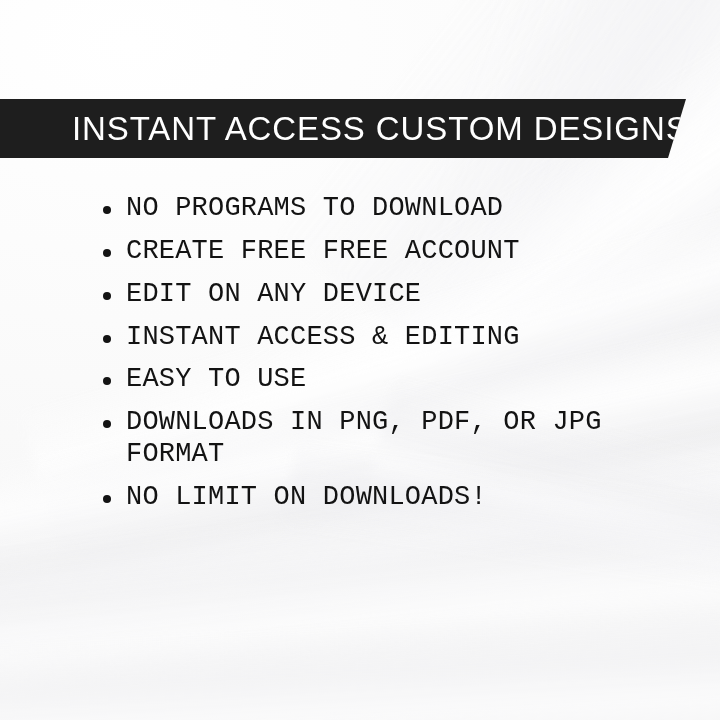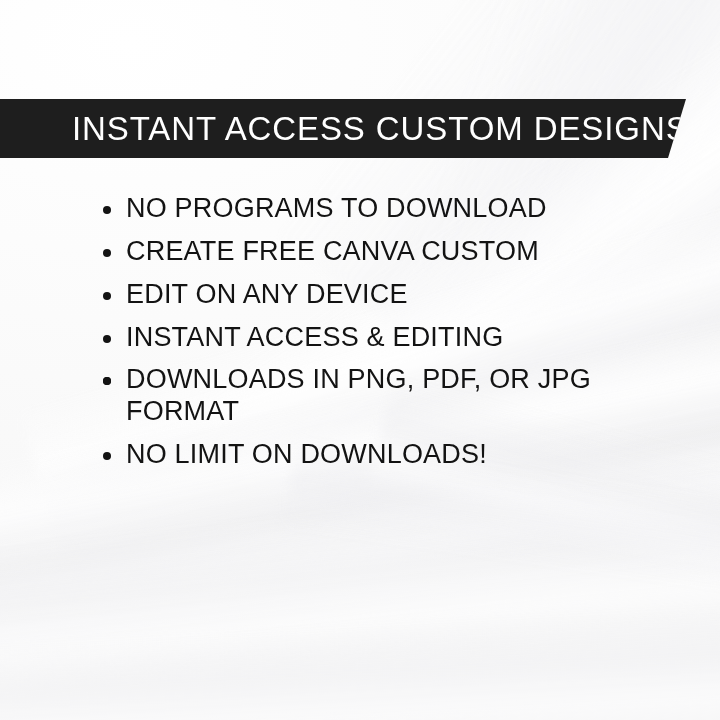--- a/index.html
+++ b/index.html
@@ -188,21 +188,21 @@
     width: 540px;
     margin: 0;
     padding: 0;
     list-style: none;
   }
   #feature-list li {
     position: relative;
     padding-left: 26px;
     margin-bottom: 11px;
     color: #131313;
-    font-family: Liberation Sans, sans-serif;
+    font-family: Liberation Mono, monospace;
     font-size: 27px;
     font-weight: 400;
     letter-spacing: 0.2px;
     line-height: 1.18;
   }
   #feature-list li:last-child {
     margin-bottom: 8px;
   }
   #feature-list li .bullet-dot {
     position: absolute;
@@ -237,32 +237,33 @@
     <span class="title-text">INSTANT ACCESS CUSTOM DESIGNS</span>
   </div>
 
   <ul id="feature-list">
     <li>
       <span class="bullet-dot"></span>
       <span>NO PROGRAMS TO DOWNLOAD</span>
     </li>
     <li>
       <span class="bullet-dot"></span>
-      <span>CREATE FREE CANVA CUSTOM</span>
+      <span>CREATE FREE FREE ACCOUNT</span>
     </li>
     <li>
       <span class="bullet-dot"></span>
       <span>EDIT ON ANY DEVICE</span>
     </li>
     <li>
       <span class="bullet-dot"></span>
       <span>INSTANT ACCESS &amp; EDITING</span>
     </li>
     <li>
       <span class="bullet-dot"></span>
+      <span>EASY TO USE</span>
     </li>
     <li>
       <span class="bullet-dot"></span>
       <span>DOWNLOADS IN PNG, PDF, OR JPG FORMAT</span>
     </li>
     <li>
       <span class="bullet-dot"></span>
       <span>NO LIMIT ON DOWNLOADS!</span>
     </li>
   </ul>

